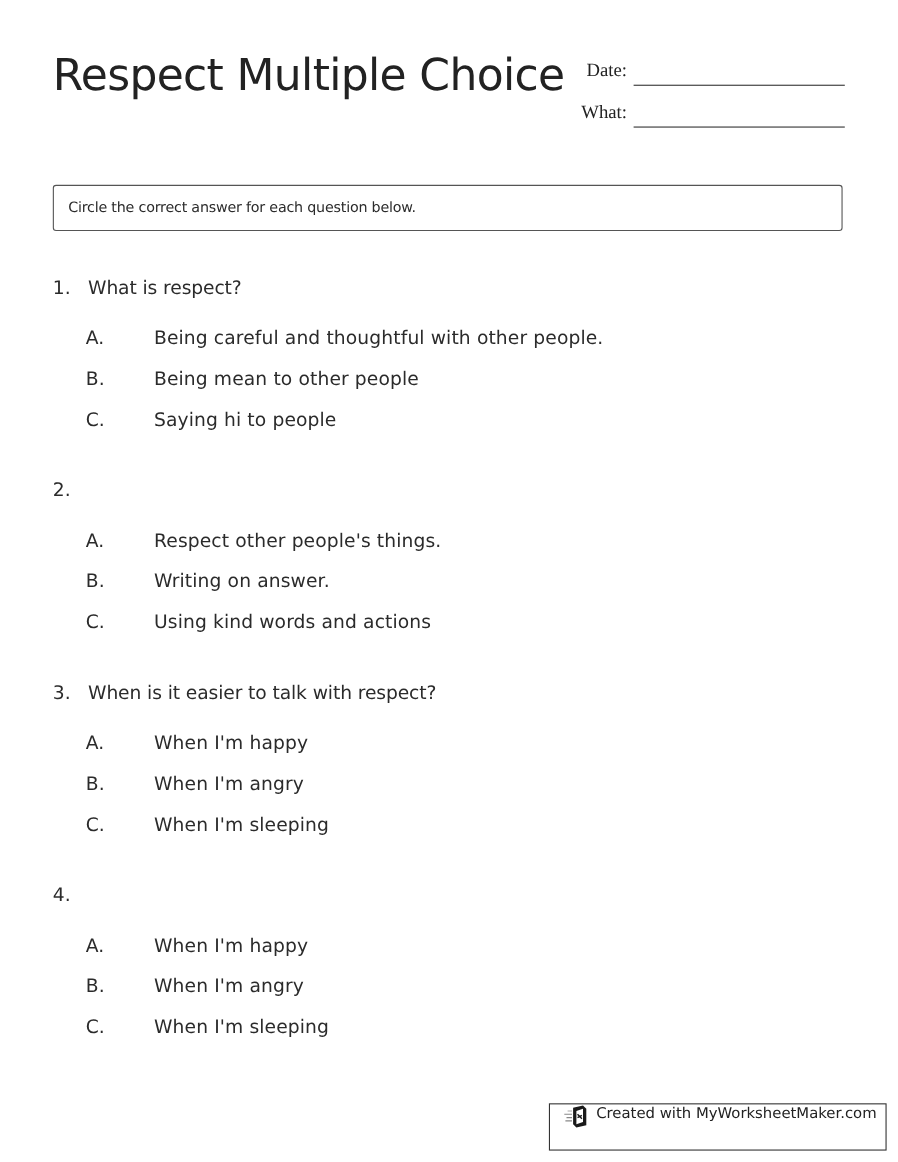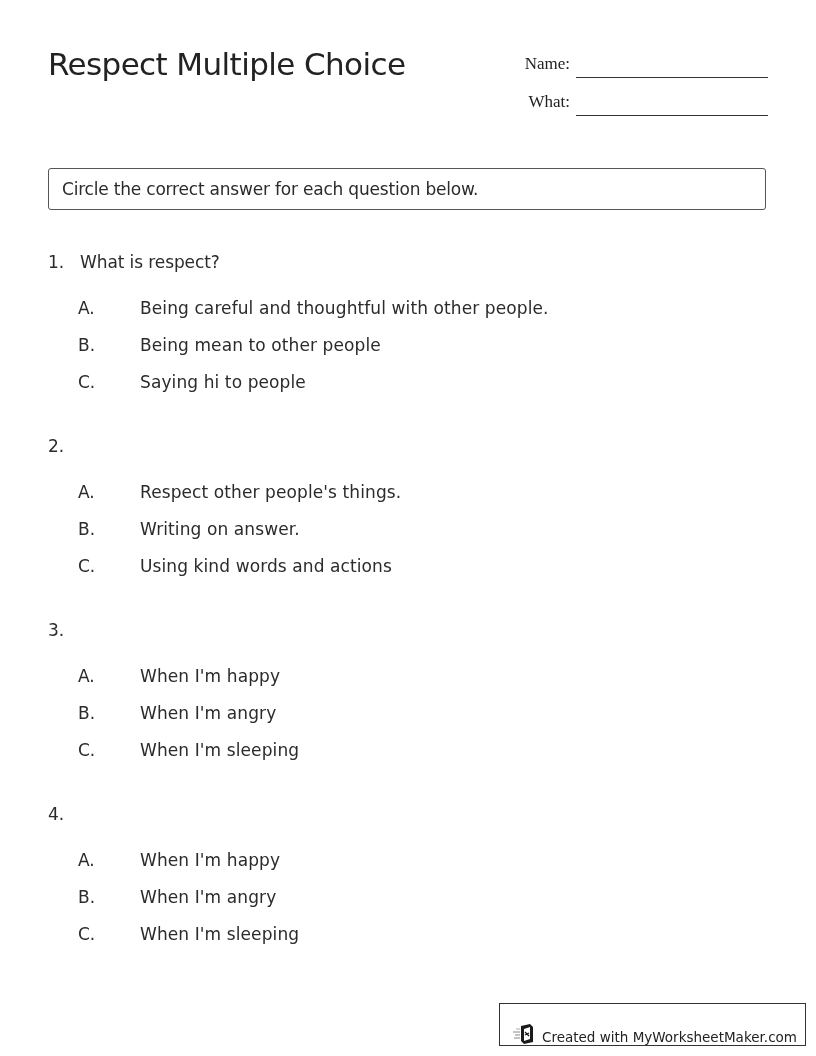--- a/index.html
+++ b/index.html
@@ -13,21 +13,21 @@
       position: relative;
       overflow: hidden;
       font-family: "DejaVu Sans", sans-serif;
       color: #2b2b2b;
     }
     .title {
       position: absolute;
       left: 48px;
       top: 46px;
       font-family: "DejaVu Sans", sans-serif;
-      font-size: 31px;
+      font-size: 40px;
       font-weight: normal;
       color: #222222;
       letter-spacing: -0.6px;
       margin: 0;
       white-space: nowrap;
     }
     .field-row {
       position: absolute;
       left: 500px;
       width: 268px;
@@ -55,21 +55,21 @@
       left: 48px;
       top: 168px;
       width: 718px;
       height: 42px;
       box-sizing: border-box;
       border: 1.5px solid #555555;
       border-radius: 3px;
       padding: 0 13px;
       display: flex;
       align-items: center;
-      font-size: 17px;
+      font-size: 13px;
       color: #2b2b2b;
       letter-spacing: -0.2px;
     }
     .question {
       position: absolute;
       left: 48px;
       width: 720px;
     }
     .q-head {
       position: relative;
@@ -115,40 +115,40 @@
     }
     .footer {
       position: absolute;
       left: 499px;
       top: 1003px;
       width: 307px;
       height: 43px;
       box-sizing: border-box;
       border: 1.5px solid #333333;
       display: flex;
-      align-items: flex-end;
+      align-items: flex-start;
       padding-left: 12px;
       font-size: 13.5px;
       color: #222222;
       white-space: nowrap;
     }
     .footer-icon {
       width: 24px;
       height: 22px;
       margin-right: 6px;
       flex-shrink: 0;
     }
   </style>
 </head>
 <body>
 
 <h1 class="title">Respect Multiple Choice</h1>
 
 <div class="field-row" style="top:52px;">
-  <span class="field-label">Name:</span>
+  <span class="field-label">Date:</span>
   <div class="field-line"></div>
 </div>
 
 <div class="field-row" style="top:90px;">
   <span class="field-label">What:</span>
   <div class="field-line"></div>
 </div>
 
 <div class="instructions">
   <span>Circle the correct answer for each question below.</span>
@@ -191,20 +191,21 @@
     <div class="option">
       <span class="opt-letter">C.</span>
       <span class="opt-text">Using kind words and actions</span>
     </div>
   </div>
 </div>
 
 <div class="question" style="top:620px;">
   <div class="q-head">
     <span class="q-num">3.</span>
+    <span class="q-text">When is it easier to talk with respect?</span>
   </div>
   <div class="options">
     <div class="option">
       <span class="opt-letter">A.</span>
       <span class="opt-text">When I'm happy</span>
     </div>
     <div class="option">
       <span class="opt-letter">B.</span>
       <span class="opt-text">When I'm angry</span>
     </div>

